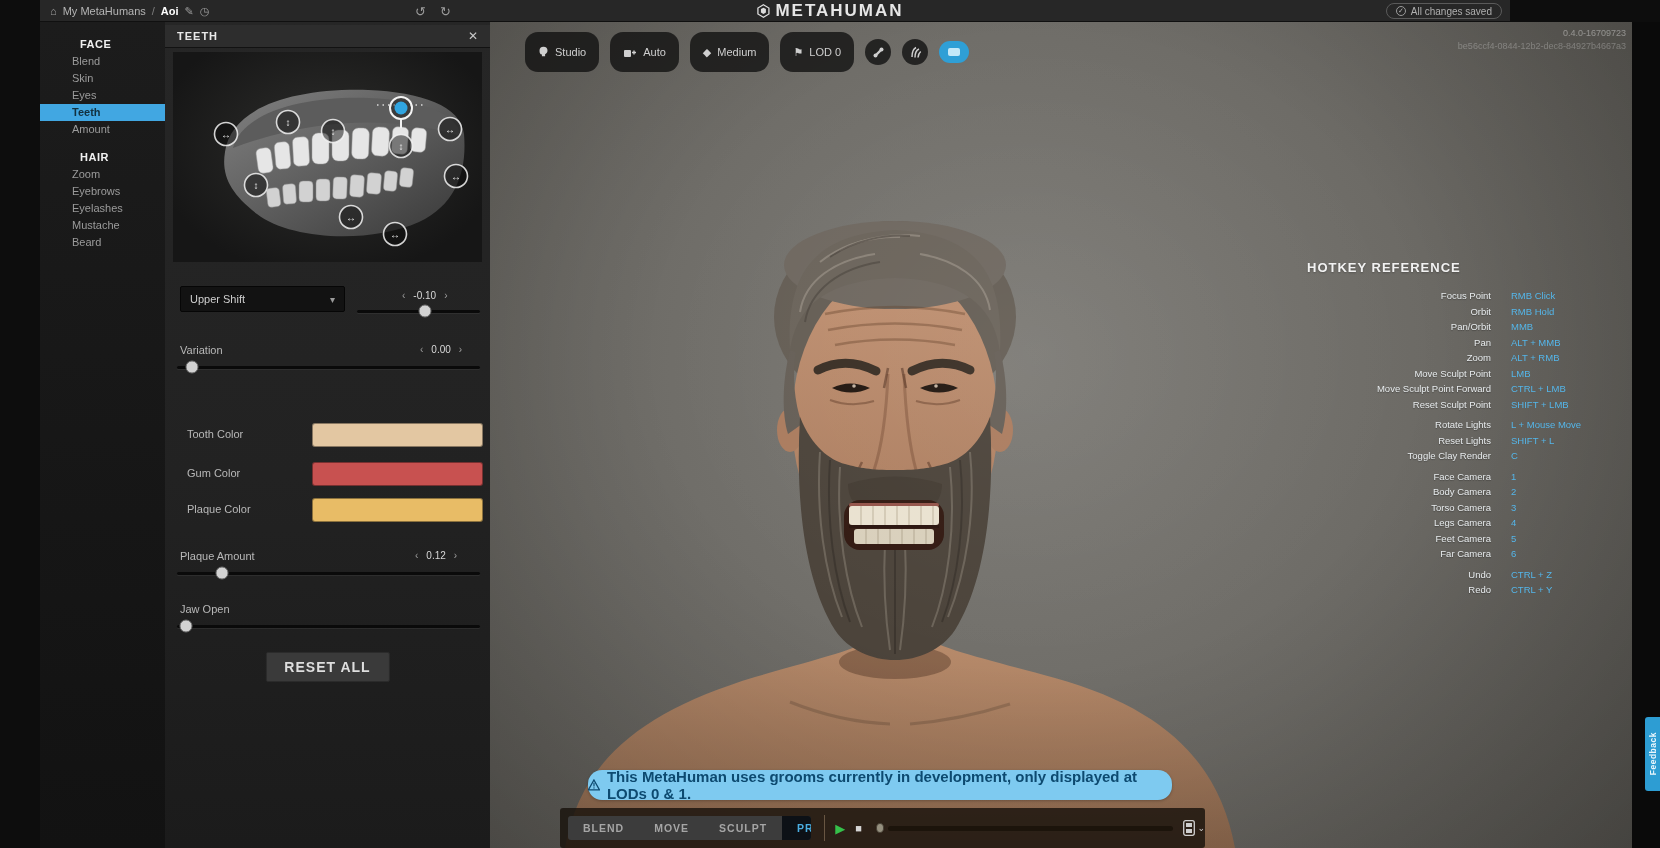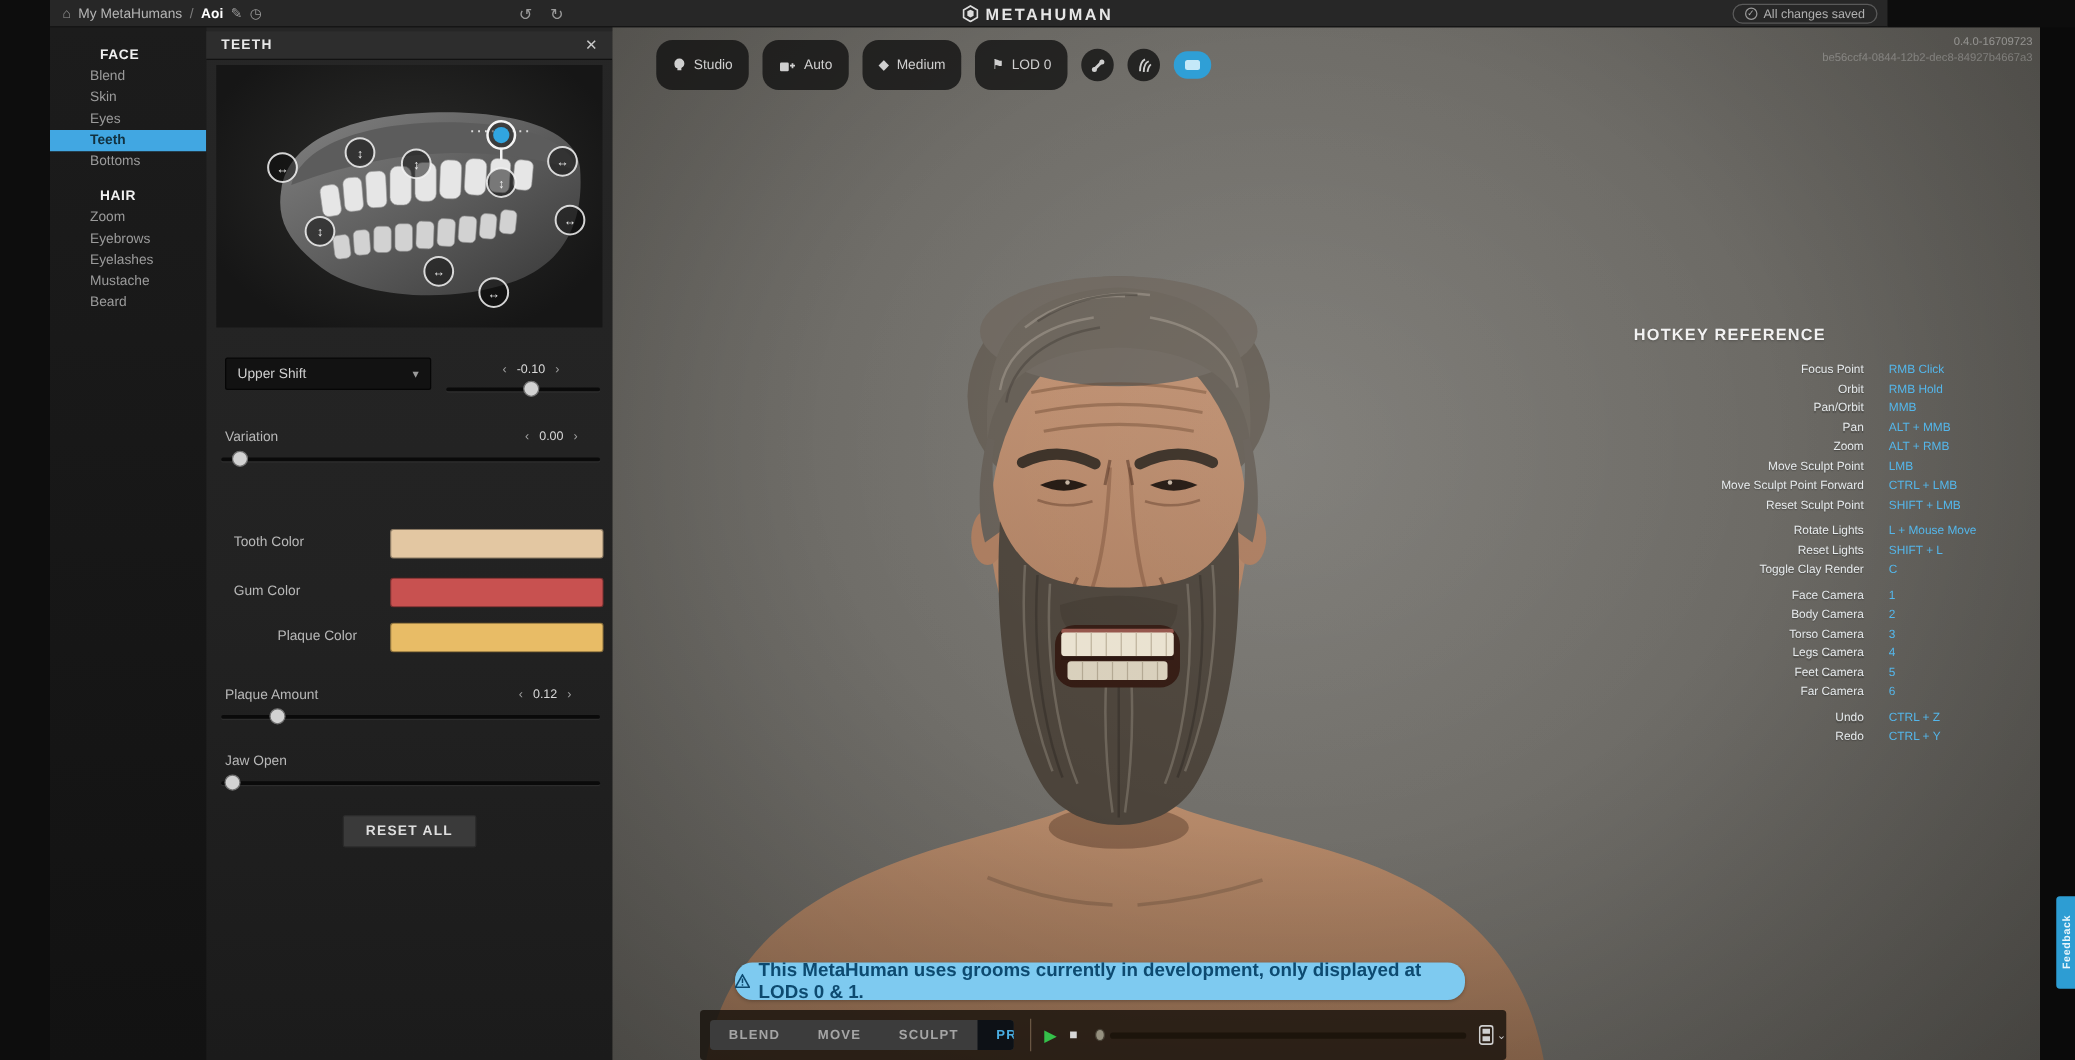--- a/index.html
+++ b/index.html
@@ -8,21 +8,21 @@
 
   
   .topbar{position:absolute;left:40px;top:0;width:1470px;height:22px;background:#272727;border-bottom:1px solid #101010;}
   .crumbs{position:absolute;left:10px;top:0;height:22px;display:flex;align-items:center;gap:6px;font-size:11px;}
   .crumb-root{color:#b5b5b5;}
   .crumb-sep{color:#7e7e7e;}
   .crumb-cur{color:#fff;font-weight:bold;}
   .mini-ic{color:#9a9a9a;font-size:11px;line-height:1;}
   .histbar{position:absolute;left:375px;top:0;height:22px;display:flex;align-items:center;gap:14px;color:#9a9a9a;font-size:13px;}
   .logo{position:absolute;left:790px;top:0;height:22px;transform:translateX(-50%);display:flex;align-items:center;gap:5px;}
-  .logo-text{color:#e6e6e6;font-weight:bold;font-size:13px;letter-spacing:2px;}
+  .logo-text{color:#e6e6e6;font-weight:bold;font-size:17px;letter-spacing:2px;}
   .saved{position:absolute;right:8px;top:3px;height:16px;display:flex;align-items:center;gap:5px;border:1px solid #5a5a5a;border-radius:9px;padding:0 9px;color:#b0b0b0;font-size:10px;}
   .saved-circ{width:10px;height:10px;border:1px solid #9a9a9a;border-radius:50%;display:flex;align-items:center;justify-content:center;font-size:7px;color:#b0b0b0;}
 
   
   .sidebar{position:absolute;left:40px;top:22px;width:125px;height:826px;background:linear-gradient(#1c1c1c,#161616 60%,#121212);padding-top:16px;}
   .side-sec{margin-bottom:13px;}
   .side-head{color:#f0f0f0;font-weight:bold;font-size:11px;letter-spacing:.5px;padding-left:40px;margin-bottom:3px;}
   .side-item{height:17px;line-height:17px;padding-left:32px;font-size:11px;color:#9b9b9b;cursor:default;}
   .side-item.active{background:#41a7e2;color:#12313f;font-weight:bold;}
 
@@ -34,21 +34,21 @@
   .diagram{position:absolute;left:8px;top:30px;width:309px;height:210px;background:radial-gradient(ellipse at 50% 45%,#2e2e2c,#161616 80%);}
   .p-label{position:absolute;color:#b8b8b8;font-size:11px;}
   .dropdown{position:absolute;left:15px;top:264px;width:165px;height:26px;background:#121212;border:1px solid #060606;border-radius:2px;display:flex;align-items:center;justify-content:space-between;padding:0 9px;color:#cfcfcf;font-size:11px;}
   .dd-caret{color:#9a9a9a;font-size:10px;}
   .stepper{position:absolute;display:flex;align-items:center;gap:8px;font-size:10px;color:#9f9f9f;}
   .st-value{color:#d8d8d8;}
   .slider{position:absolute;height:14px;}
   .slider-track{position:absolute;left:0;right:0;top:6px;height:3px;background:#0a0a0a;border-radius:2px;box-shadow:0 1px 0 rgba(255,255,255,.06);}
   .slider-thumb{position:absolute;top:7px;width:13px;height:13px;border-radius:50%;background:#d2d2d2;border:1px solid #6f6f6f;transform:translate(-50%,-50%);}
   .swatch{position:absolute;left:147px;width:171px;height:24px;border-radius:3px;border:1px solid rgba(0,0,0,.4);}
-  .reset-btn{position:absolute;left:50%;top:630px;transform:translateX(-50%);background:#3a3a3a;color:#dedede;font-size:11px;font-weight:bold;letter-spacing:1px;padding:6px 18px;border-radius:2px;border:1px solid #2b2b2b;}
+  .reset-btn{position:absolute;left:50%;top:630px;transform:translateX(-50%);background:#3a3a3a;color:#dedede;font-size:14px;font-weight:bold;letter-spacing:1px;padding:6px 18px;border-radius:2px;border:1px solid #2b2b2b;}
 
   
   .viewport{position:absolute;left:490px;top:22px;width:1142px;height:826px;background:radial-gradient(circle at 45% 42%,#7d7b76,#6c6a65 55%,#585651 100%);overflow:hidden;}
   .vignette{position:absolute;inset:0;background:radial-gradient(ellipse at 48% 40%,rgba(255,255,255,.05),rgba(0,0,0,0) 45%,rgba(0,0,0,.22) 100%);pointer-events:none;}
   .vp-toolbar{position:absolute;left:35px;top:10px;display:flex;align-items:center;gap:11px;}
   .pill{height:40px;border-radius:13px;background:rgba(16,16,16,.78);color:#cfcfcf;font-size:11px;display:flex;align-items:center;gap:6px;padding:0 13px;}
   .roundbtn{width:26px;height:26px;border-radius:50%;background:rgba(16,16,16,.78);display:flex;align-items:center;justify-content:center;}
   .bluebtn{width:30px;height:22px;border-radius:11px;background:#2f9fd6;display:flex;align-items:center;justify-content:center;}
   .bluebtn-inner{width:12px;height:8px;background:#c4e8f8;border-radius:2px;}
   .pill-glyph{font-size:11px;color:#cfcfcf;line-height:1;}
@@ -131,21 +131,21 @@
 
   <div class="side-item">
     <span>Eyes</span>
   </div>
 
   <div class="side-item active">
     <span>Teeth</span>
   </div>
 
   <div class="side-item">
-    <span>Bottoms</span>
+    <span>Amount</span>
   </div>
 </div>
     </div>
     <div class="side-sec">
       <div class="side-head">HAIR</div>
       <div>
   <div class="side-item">
     <span>Zoom</span>
   </div>
 
@@ -276,21 +276,21 @@
     </div>
     <div class="slider" style="left:12px;top:338px;width:303px;">
       <div class="slider-track"></div>
       <div class="slider-thumb" style="left: 5%;"></div>
     </div>
 
     <span class="p-label" style="left:22px;top:406px;">Tooth Color</span>
     <div class="swatch" style="top: 401px; background-color: rgb(227, 199, 162);"></div>
     <span class="p-label" style="left:22px;top:445px;">Gum Color</span>
     <div class="swatch" style="top: 440px; background-color: rgb(200, 81, 80);"></div>
-    <span class="p-label" style="left:22px;top:481px;margin-left:35px;">Plaque Color</span>
+    <span class="p-label" style="left:22px;top:481px;">Plaque Color</span>
     <div class="swatch" style="top: 476px; background-color: rgb(232, 188, 102);"></div>
 
     <span class="p-label" style="left:15px;top:528px;">Plaque Amount</span>
     <div class="stepper" style="left:250px;top:528px;">
       <span>‹</span>
       <span class="st-value">0.12</span>
       <span>›</span>
     </div>
     <div class="slider" style="left:12px;top:544px;width:303px;">
       <div class="slider-track"></div>

